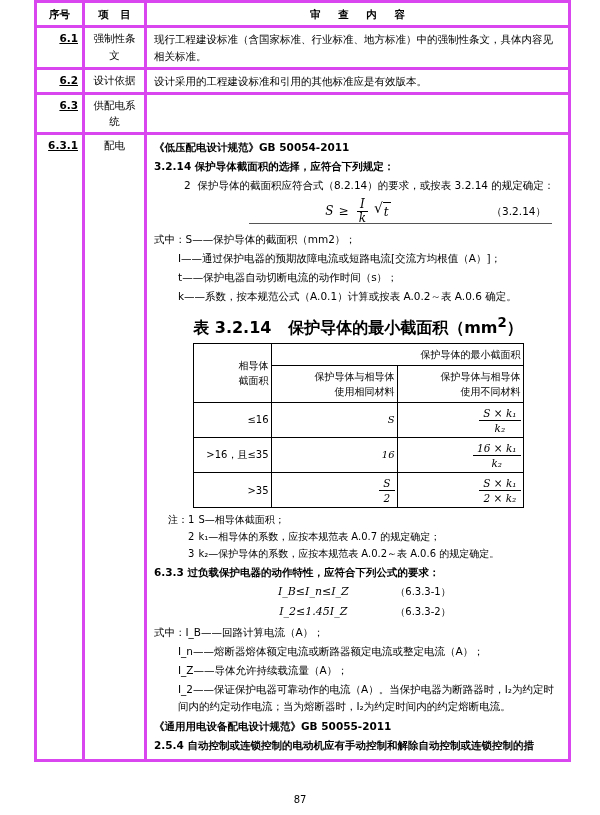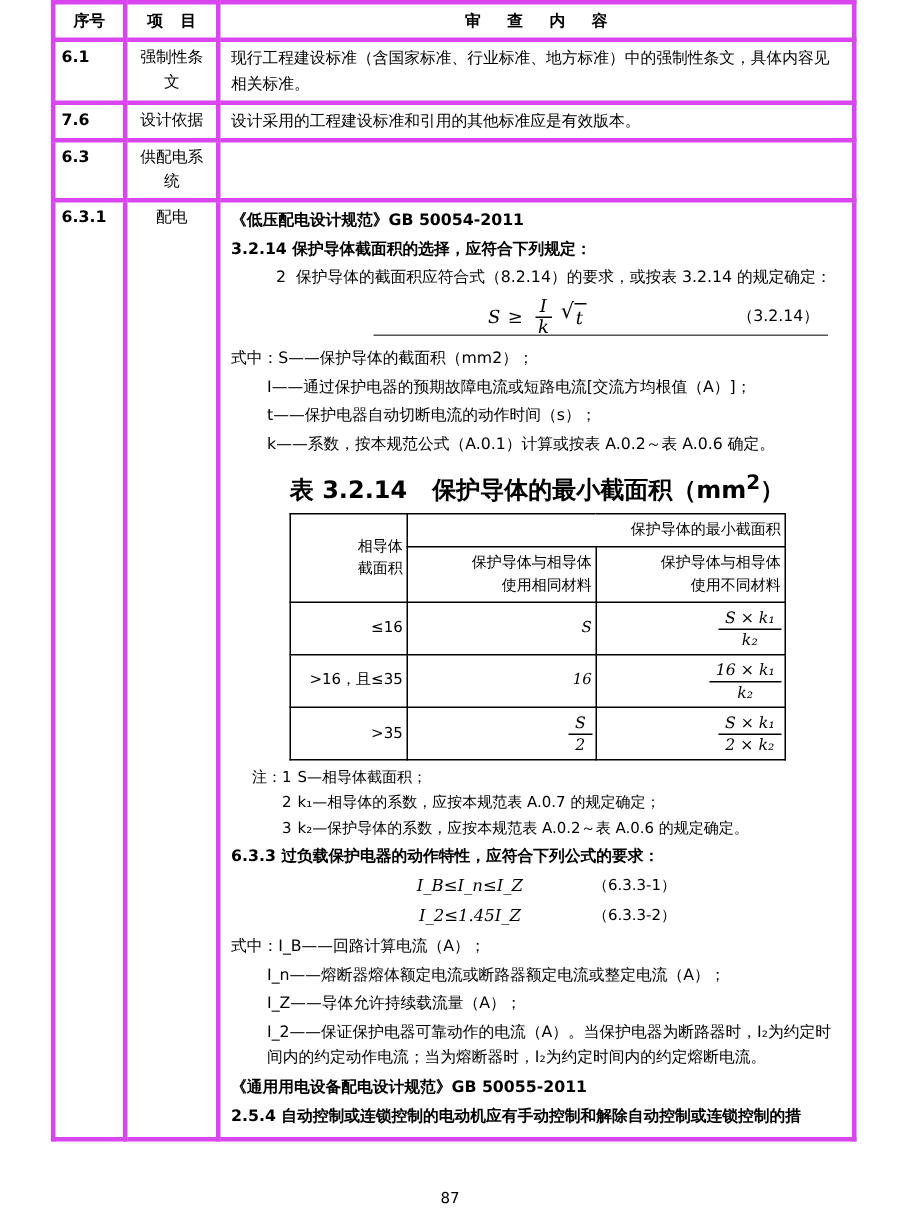--- a/index.html
+++ b/index.html
@@ -52,21 +52,21 @@
   .hdr td {
     text-align: center;
     font-weight: bold;
     vertical-align: middle !important;
     padding: 3px 2px !important;
     font-size: 10.5px;
   }
   .hdr .sp2 { letter-spacing: 4px; text-indent: 4px; }
   .hdr .sp4 { letter-spacing: 7px; text-indent: 7px; }
 
-  .ccell { text-align: left; font-weight: bold; }
+  .ccell { text-align: right; font-weight: bold; text-decoration: underline; }
   .icell { text-align: center; }
 
   .content-cell { padding: 3px 6px 3px 7px !important; }
 
   .line { margin: 1px 0 3px 0; }
   .line.b { font-weight: bold; }
   .ind2 { margin-left: 30px; }
   .ind3 { margin-left: 24px; }
 
   
@@ -215,21 +215,21 @@
         <td class="sp4">审 查 内 容</td>
       </tr>
 
       <tr>
         <td class="ccell">6.1</td>
         <td class="icell">强制性条文</td>
         <td class="content-cell">现行工程建设标准（含国家标准、行业标准、地方标准）中的强制性条文，具体内容见相关标准。</td>
       </tr>
 
       <tr>
-        <td class="ccell">7.6</td>
+        <td class="ccell">6.2</td>
         <td class="icell">设计依据</td>
         <td class="content-cell">设计采用的工程建设标准和引用的其他标准应是有效版本。</td>
       </tr>
 
       <tr>
         <td class="ccell">6.3</td>
         <td class="icell">供配电系统</td>
         <td class="content-cell" style="height:26px;"></td>
       </tr>
 

